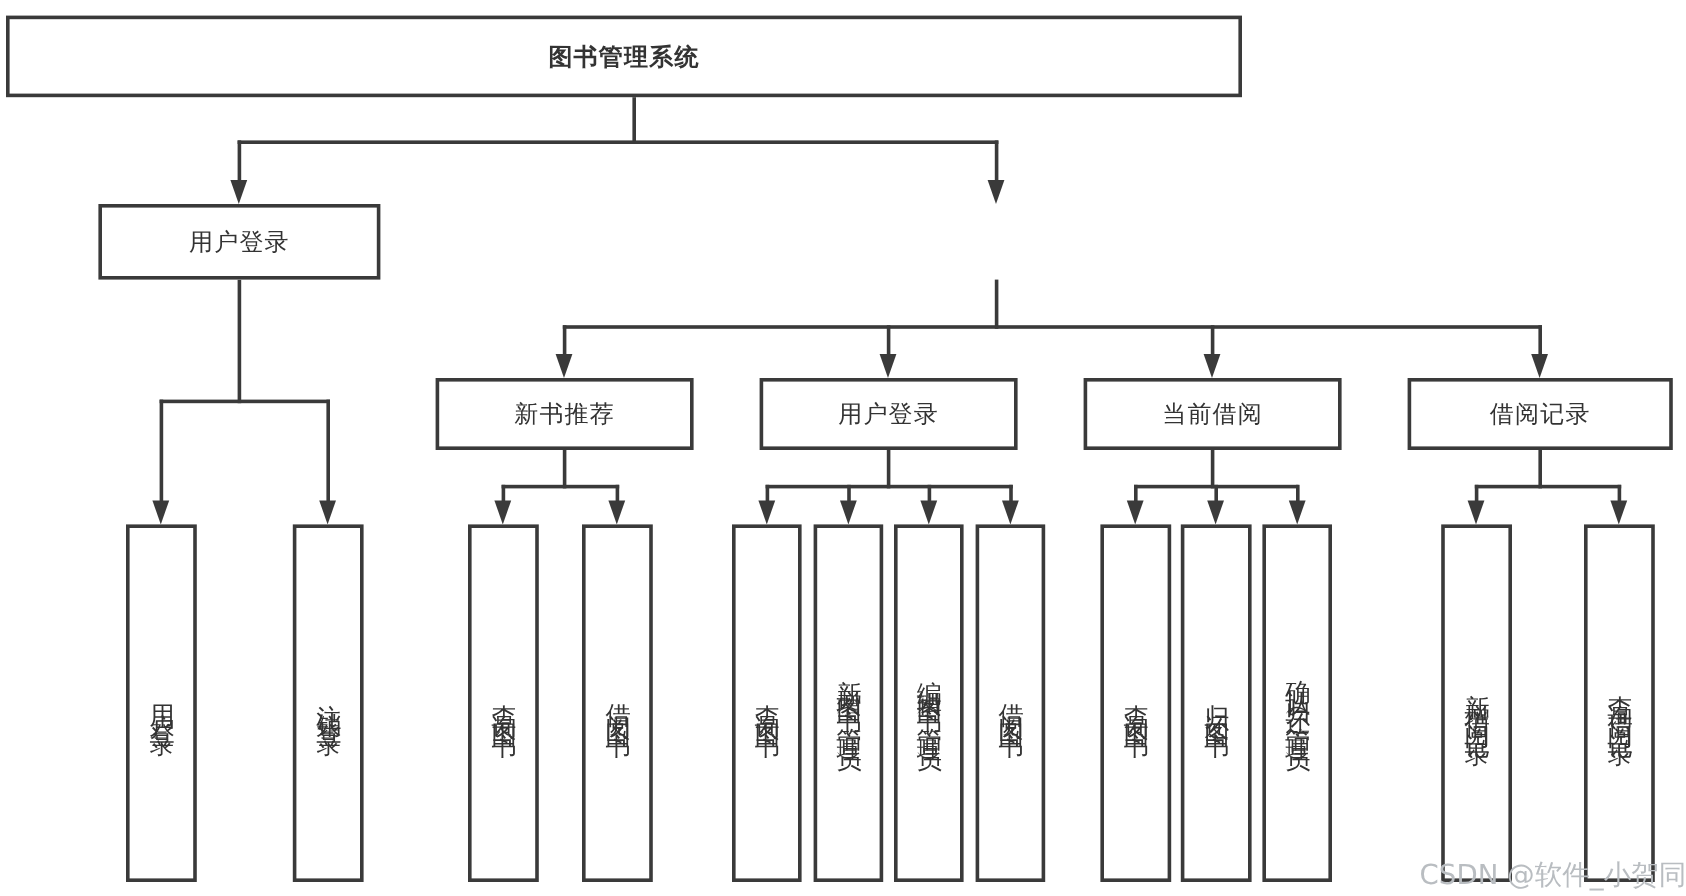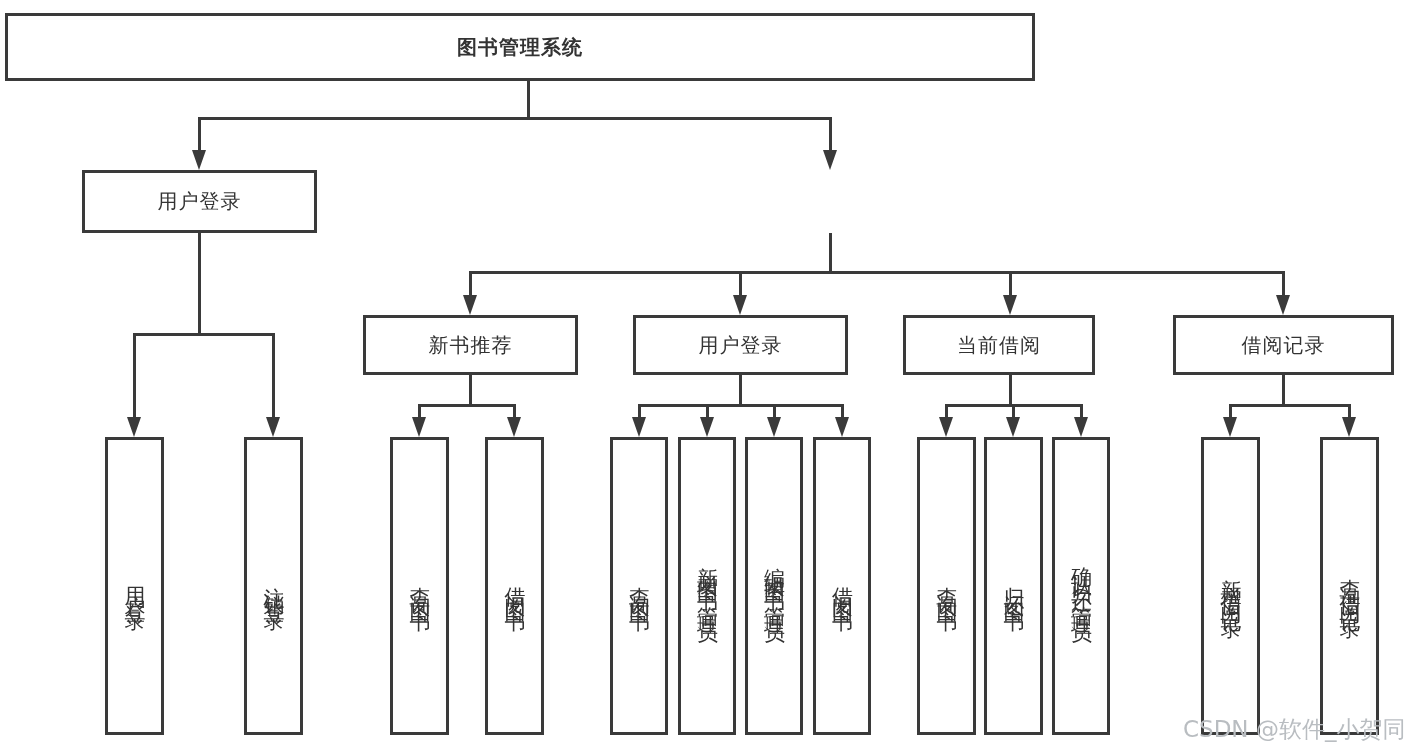--- a/index.html
+++ b/index.html
@@ -46,21 +46,21 @@
 
   <div class="box" style="left:5px;top:13px;width:1030px;height:68px;font-weight:bold;">图书管理系统</div>
 
   <div class="box" style="left:82px;top:170px;width:235px;height:63px;">用户登录</div>
 
 
   <div class="box" style="left:363px;top:315px;width:215px;height:60px;">新书推荐</div>
 
   <div class="box" style="left:633px;top:315px;width:215px;height:60px;">用户登录</div>
 
-  <div class="box" style="left:903px;top:315px;width:192px;height:60px;">当前借阅</div>
+  <div class="box" style="left:903px;top:315px;width:215px;height:60px;">当前借阅</div>
 
   <div class="box" style="left:1173px;top:315px;width:221px;height:60px;">借阅记录</div>
 
   <div class="box leaf" style="left:105px;top:437px;width:59px;height:298px;">
     <span class="vtext">用户登录</span>
     </div>
 
   <div class="box leaf" style="left:244px;top:437px;width:59px;height:298px;">
     <span class="vtext">注销登录</span>
     </div>

